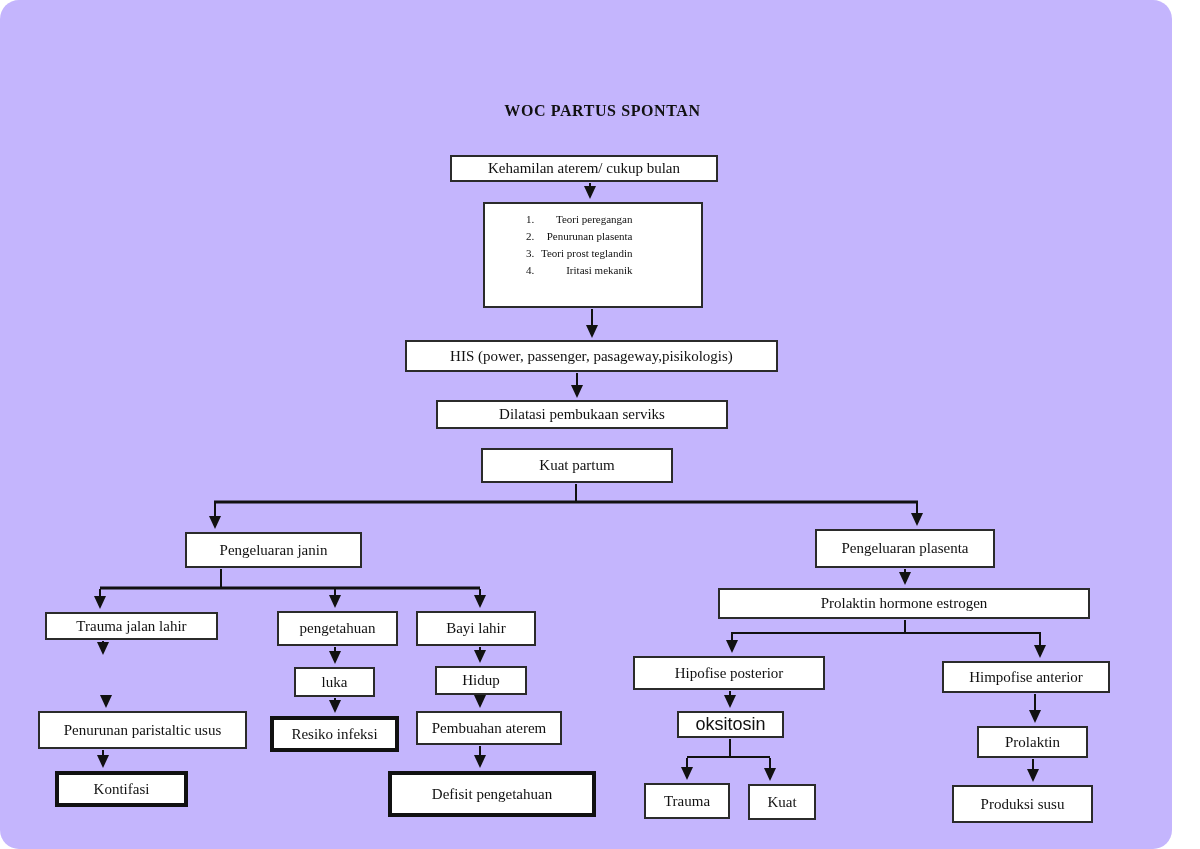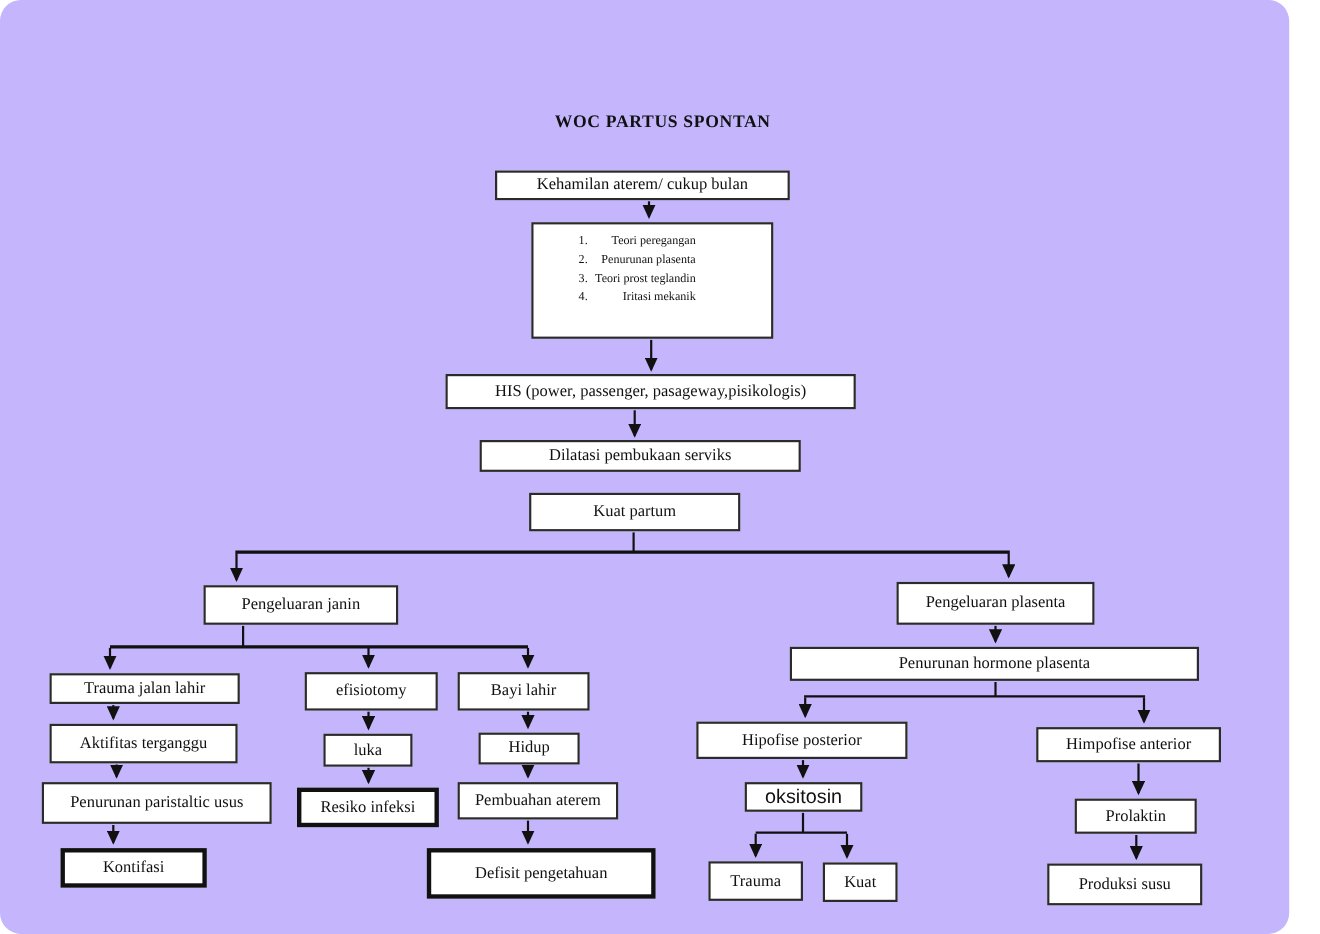--- a/index.html
+++ b/index.html
@@ -120,34 +120,33 @@
 
   <div class="node" style="left:436px; top:400px; width:292px; height:29px;">Dilatasi pembukaan serviks</div>
 
   <div class="node" style="left:481px; top:448px; width:192px; height:35px;">Kuat partum</div>
 
   <div class="node" style="left:143px; top:532px; width:177px; height:36px;margin-left:42px;">Pengeluaran janin</div>
 
   <div class="node" style="left:815px; top:529px; width:180px; height:39px;">Pengeluaran plasenta</div>
 
   <div class="node" style="left:45px; top:612px; width:173px; height:28px;">Trauma jalan lahir</div>
-  <div class="node" style="left:45px; top:658px; width:171px; height:36px;">Aktifitas terganggu</div>
   <div class="node" style="left:38px; top:711px; width:209px; height:38px;">Penurunan paristaltic usus</div>
   <div class="node thick" style="left:55px; top:771px; width:133px; height:36px;">Kontifasi</div>
 
-  <div class="node" style="left:277px; top:611px; width:121px; height:35px;">efisiotomy</div>
+  <div class="node" style="left:277px; top:611px; width:121px; height:35px;">pengetahuan</div>
   <div class="node" style="left:294px; top:667px; width:81px; height:30px;">luka</div>
   <div class="node thick" style="left:270px; top:716px; width:129px; height:36px;">Resiko infeksi</div>
 
   <div class="node" style="left:416px; top:611px; width:120px; height:35px;">Bayi lahir</div>
   <div class="node" style="left:435px; top:666px; width:92px; height:29px;">Hidup</div>
   <div class="node" style="left:416px; top:711px; width:146px; height:34px;">Pembuahan aterem</div>
   <div class="node thick" style="left:388px; top:771px; width:208px; height:46px;">Defisit pengetahuan</div>
 
-  <div class="node" style="left:718px; top:588px; width:372px; height:31px;">Penurunan hormone plasenta</div>
+  <div class="node" style="left:718px; top:588px; width:372px; height:31px;">Prolaktin hormone estrogen</div>
   <div class="node" style="left:633px; top:656px; width:192px; height:34px;">Hipofise posterior</div>
   <div class="node" style="left:942px; top:661px; width:168px; height:32px;">Himpofise anterior</div>
   <div class="node sans" style="left:677px; top:711px; width:107px; height:27px;">oksitosin</div>
   <div class="node" style="left:644px; top:783px; width:86px; height:36px;">Trauma</div>
   <div class="node" style="left:748px; top:784px; width:68px; height:36px;">Kuat</div>
   <div class="node" style="left:977px; top:726px; width:111px; height:32px;">Prolaktin</div>
   <div class="node" style="left:952px; top:785px; width:141px; height:38px;">Produksi susu</div>
 
 </div>
 

